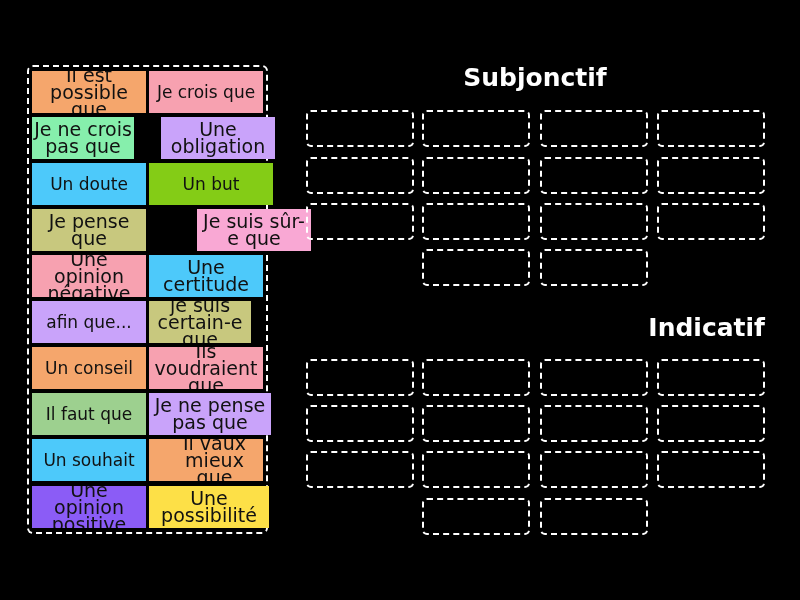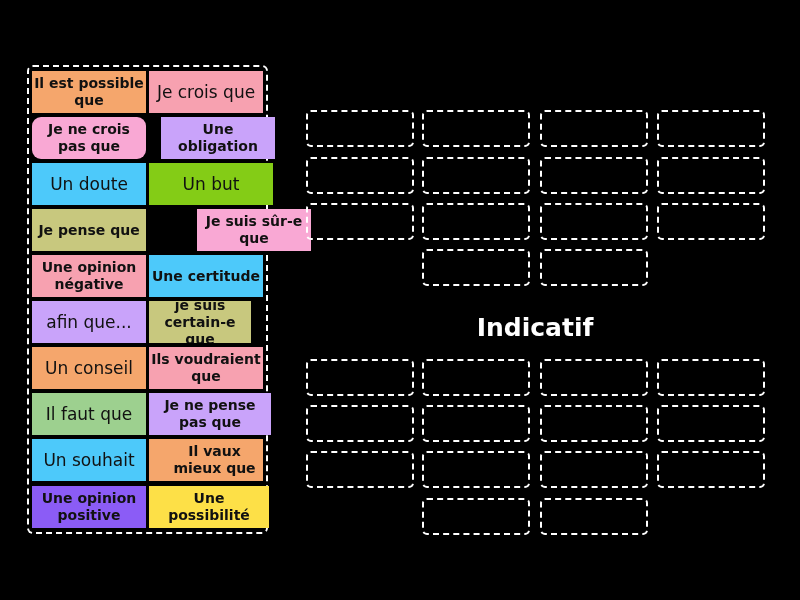--- a/index.html
+++ b/index.html
@@ -35,21 +35,21 @@
       align-items: center;
       justify-content: center;
       text-align: center;
       color: #111111;
       line-height: 17px;
       box-sizing: border-box;
       padding: 0 2px;
       cursor: grab;
       overflow: hidden;
     }
-    .tile.sm { font-size: 14px; font-weight: bold; }
+    .tile.sm { font-size: 19px; }
     .tile.lg { font-size: 17px; }
     .heading {
       position: absolute;
       color: #ffffff;
       font-weight: bold;
       font-size: 25px;
       text-align: center;
       width: 460px;
       left: 305px;
     }
@@ -64,58 +64,59 @@
   </style>
 </head>
 <body>
 
 <div class="stage">
 
   <div class="bank"></div>
   <div id="tiles">
       <div class="tile sm" style="left: 32px; top: 71px; width: 114px; background: rgb(245, 166, 108);">Il est possible que</div>
       <div class="tile lg" style="left: 149px; top: 71px; width: 114px; background: rgb(247, 161, 176);">Je crois que</div>
-      <div class="tile sm" style="left: 32px; top: 117px; width: 114px; background: #f9a8d4; border-radius: 9px;">Je ne crois pas que</div>
+      <div class="tile sm" style="left: 32px; top: 117px; width: 102px; background: #86efac;">Je ne crois pas que</div>
       <div class="tile sm" style="left: 161px; top: 117px; width: 114px; background: rgb(201, 163, 250);">Une obligation</div>
       <div class="tile lg" style="left: 32px; top: 163px; width: 114px; background: rgb(77, 201, 250);">Un doute</div>
       <div class="tile lg" style="left: 149px; top: 163px; width: 124px; background: #84cc16;">Un but</div>
       <div class="tile sm" style="left: 32px; top: 209px; width: 114px; background: rgb(200, 200, 126);">Je pense que</div>
       <div class="tile sm" style="left: 149px; top: 209px; width: 114px; background: #f9a8d4; margin-left: 48px;">Je suis sûr-e que</div>
       <div class="tile sm" style="left: 32px; top: 255px; width: 114px; background: rgb(247, 161, 176);">Une opinion négative</div>
       <div class="tile sm" style="left: 149px; top: 255px; width: 114px; background: rgb(77, 201, 250);">Une certitude</div>
       <div class="tile lg" style="left: 32px; top: 301px; width: 114px; background: rgb(201, 163, 250);">afin que...</div>
       <div class="tile sm" style="left: 149px; top: 301px; width: 102px; background: rgb(200, 200, 126);">je suis certain-e que</div>
       <div class="tile lg" style="left: 32px; top: 347px; width: 114px; background: rgb(245, 166, 108);">Un conseil</div>
       <div class="tile sm" style="left: 149px; top: 347px; width: 114px; background: rgb(247, 161, 176);">Ils voudraient que</div>
       <div class="tile lg" style="left: 32px; top: 393px; width: 114px; background: rgb(157, 208, 143);">Il faut que</div>
       <div class="tile sm" style="left: 149px; top: 393px; width: 122px; background: rgb(201, 163, 250);">Je ne pense pas que</div>
       <div class="tile lg" style="left: 32px; top: 439px; width: 114px; background: rgb(77, 201, 250);">Un souhait</div>
       <div class="tile sm" style="left: 149px; top: 439px; width: 114px; background: rgb(245, 166, 108); padding-left: 19px;">Il vaux mieux que</div>
       <div class="tile sm" style="left: 32px; top: 486px; width: 114px; background: #8b5cf6;">Une opinion positive</div>
       <div class="tile sm" style="left: 149px; top: 486px; width: 120px; background: #fde047;">Une possibilité</div>
     </div>
 
+  <div class="heading" style="top:63px;">Subjonctif</div>
   <div id="slots-0">
       <div class="slot" style="left: 306px; top: 110px;"></div>
       <div class="slot" style="left: 422px; top: 110px;"></div>
       <div class="slot" style="left: 540px; top: 110px;"></div>
       <div class="slot" style="left: 657px; top: 110px;"></div>
       <div class="slot" style="left: 306px; top: 157px;"></div>
       <div class="slot" style="left: 422px; top: 157px;"></div>
       <div class="slot" style="left: 540px; top: 157px;"></div>
       <div class="slot" style="left: 657px; top: 157px;"></div>
       <div class="slot" style="left: 306px; top: 203px;"></div>
       <div class="slot" style="left: 422px; top: 203px;"></div>
       <div class="slot" style="left: 540px; top: 203px;"></div>
       <div class="slot" style="left: 657px; top: 203px;"></div>
       <div class="slot" style="left: 422px; top: 249px;"></div>
       <div class="slot" style="left: 540px; top: 249px;"></div>
     </div>
 
-  <div class="heading" style="top:313px;">Indicatif</div>
+  <div class="heading" style="top:313px;text-align:right;">Indicatif</div>
   <div id="slots-1">
       <div class="slot" style="left: 306px; top: 359px;"></div>
       <div class="slot" style="left: 422px; top: 359px;"></div>
       <div class="slot" style="left: 540px; top: 359px;"></div>
       <div class="slot" style="left: 657px; top: 359px;"></div>
       <div class="slot" style="left: 306px; top: 405px;"></div>
       <div class="slot" style="left: 422px; top: 405px;"></div>
       <div class="slot" style="left: 540px; top: 405px;"></div>
       <div class="slot" style="left: 657px; top: 405px;"></div>
       <div class="slot" style="left: 306px; top: 451px;"></div>

